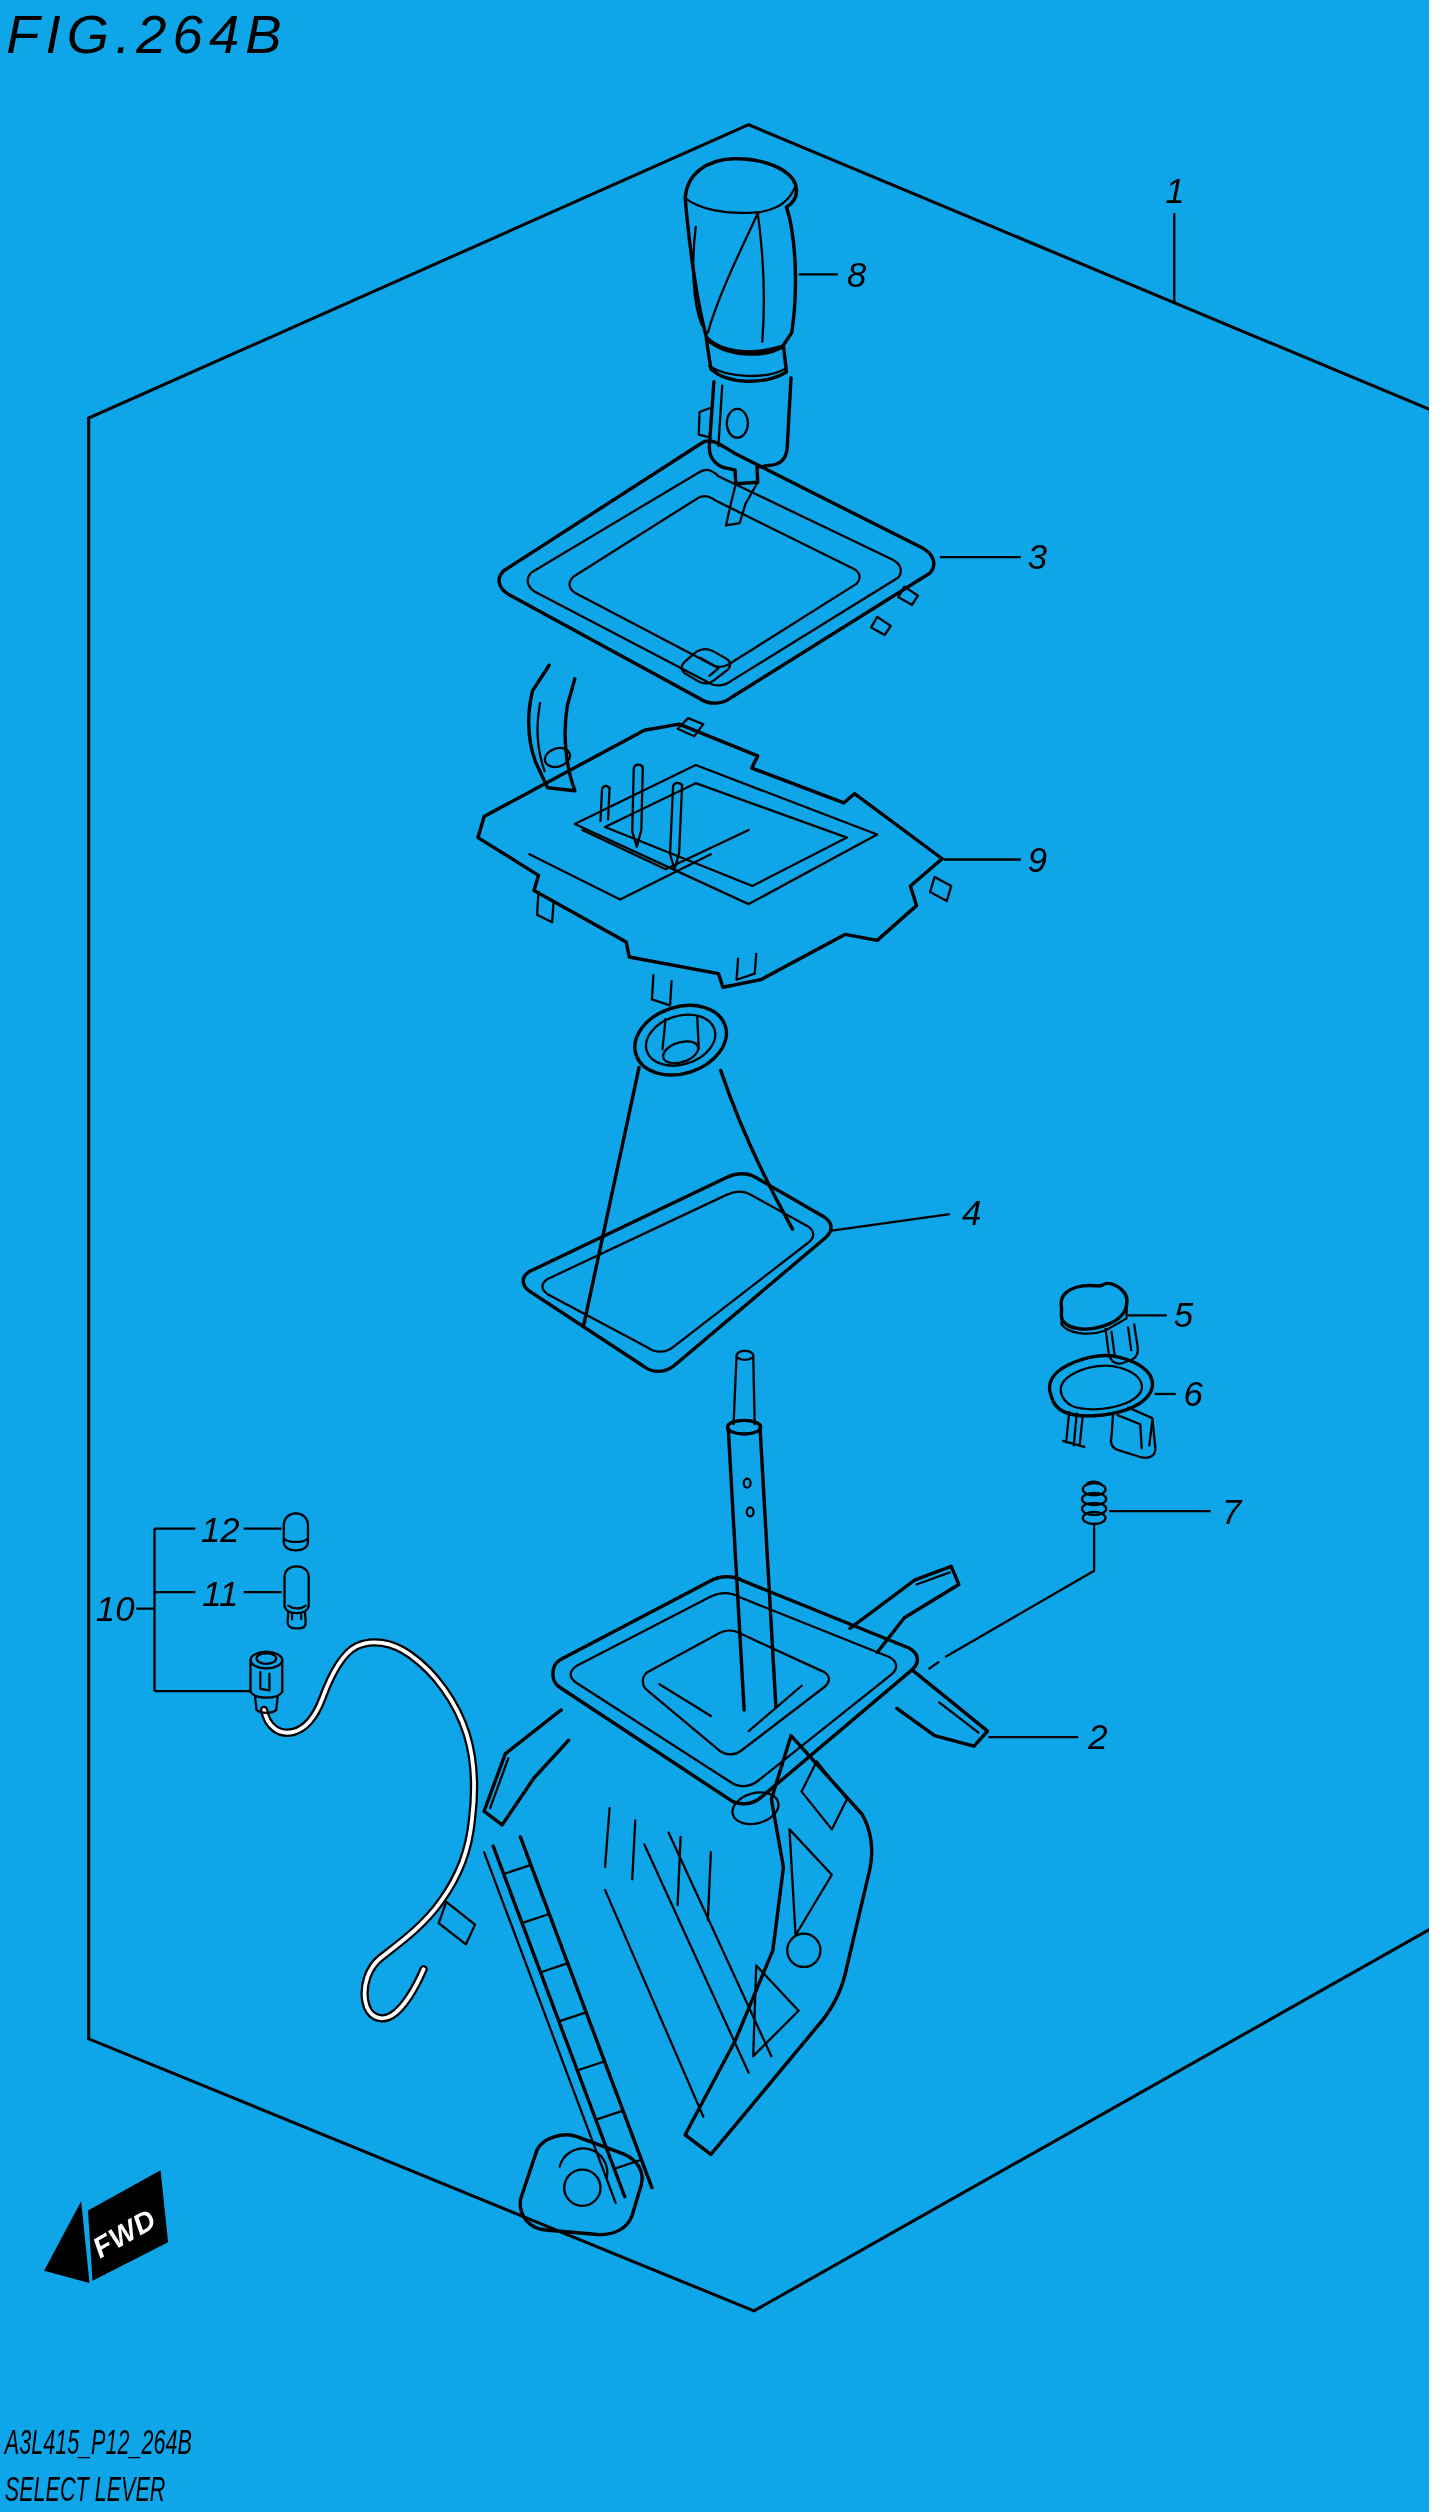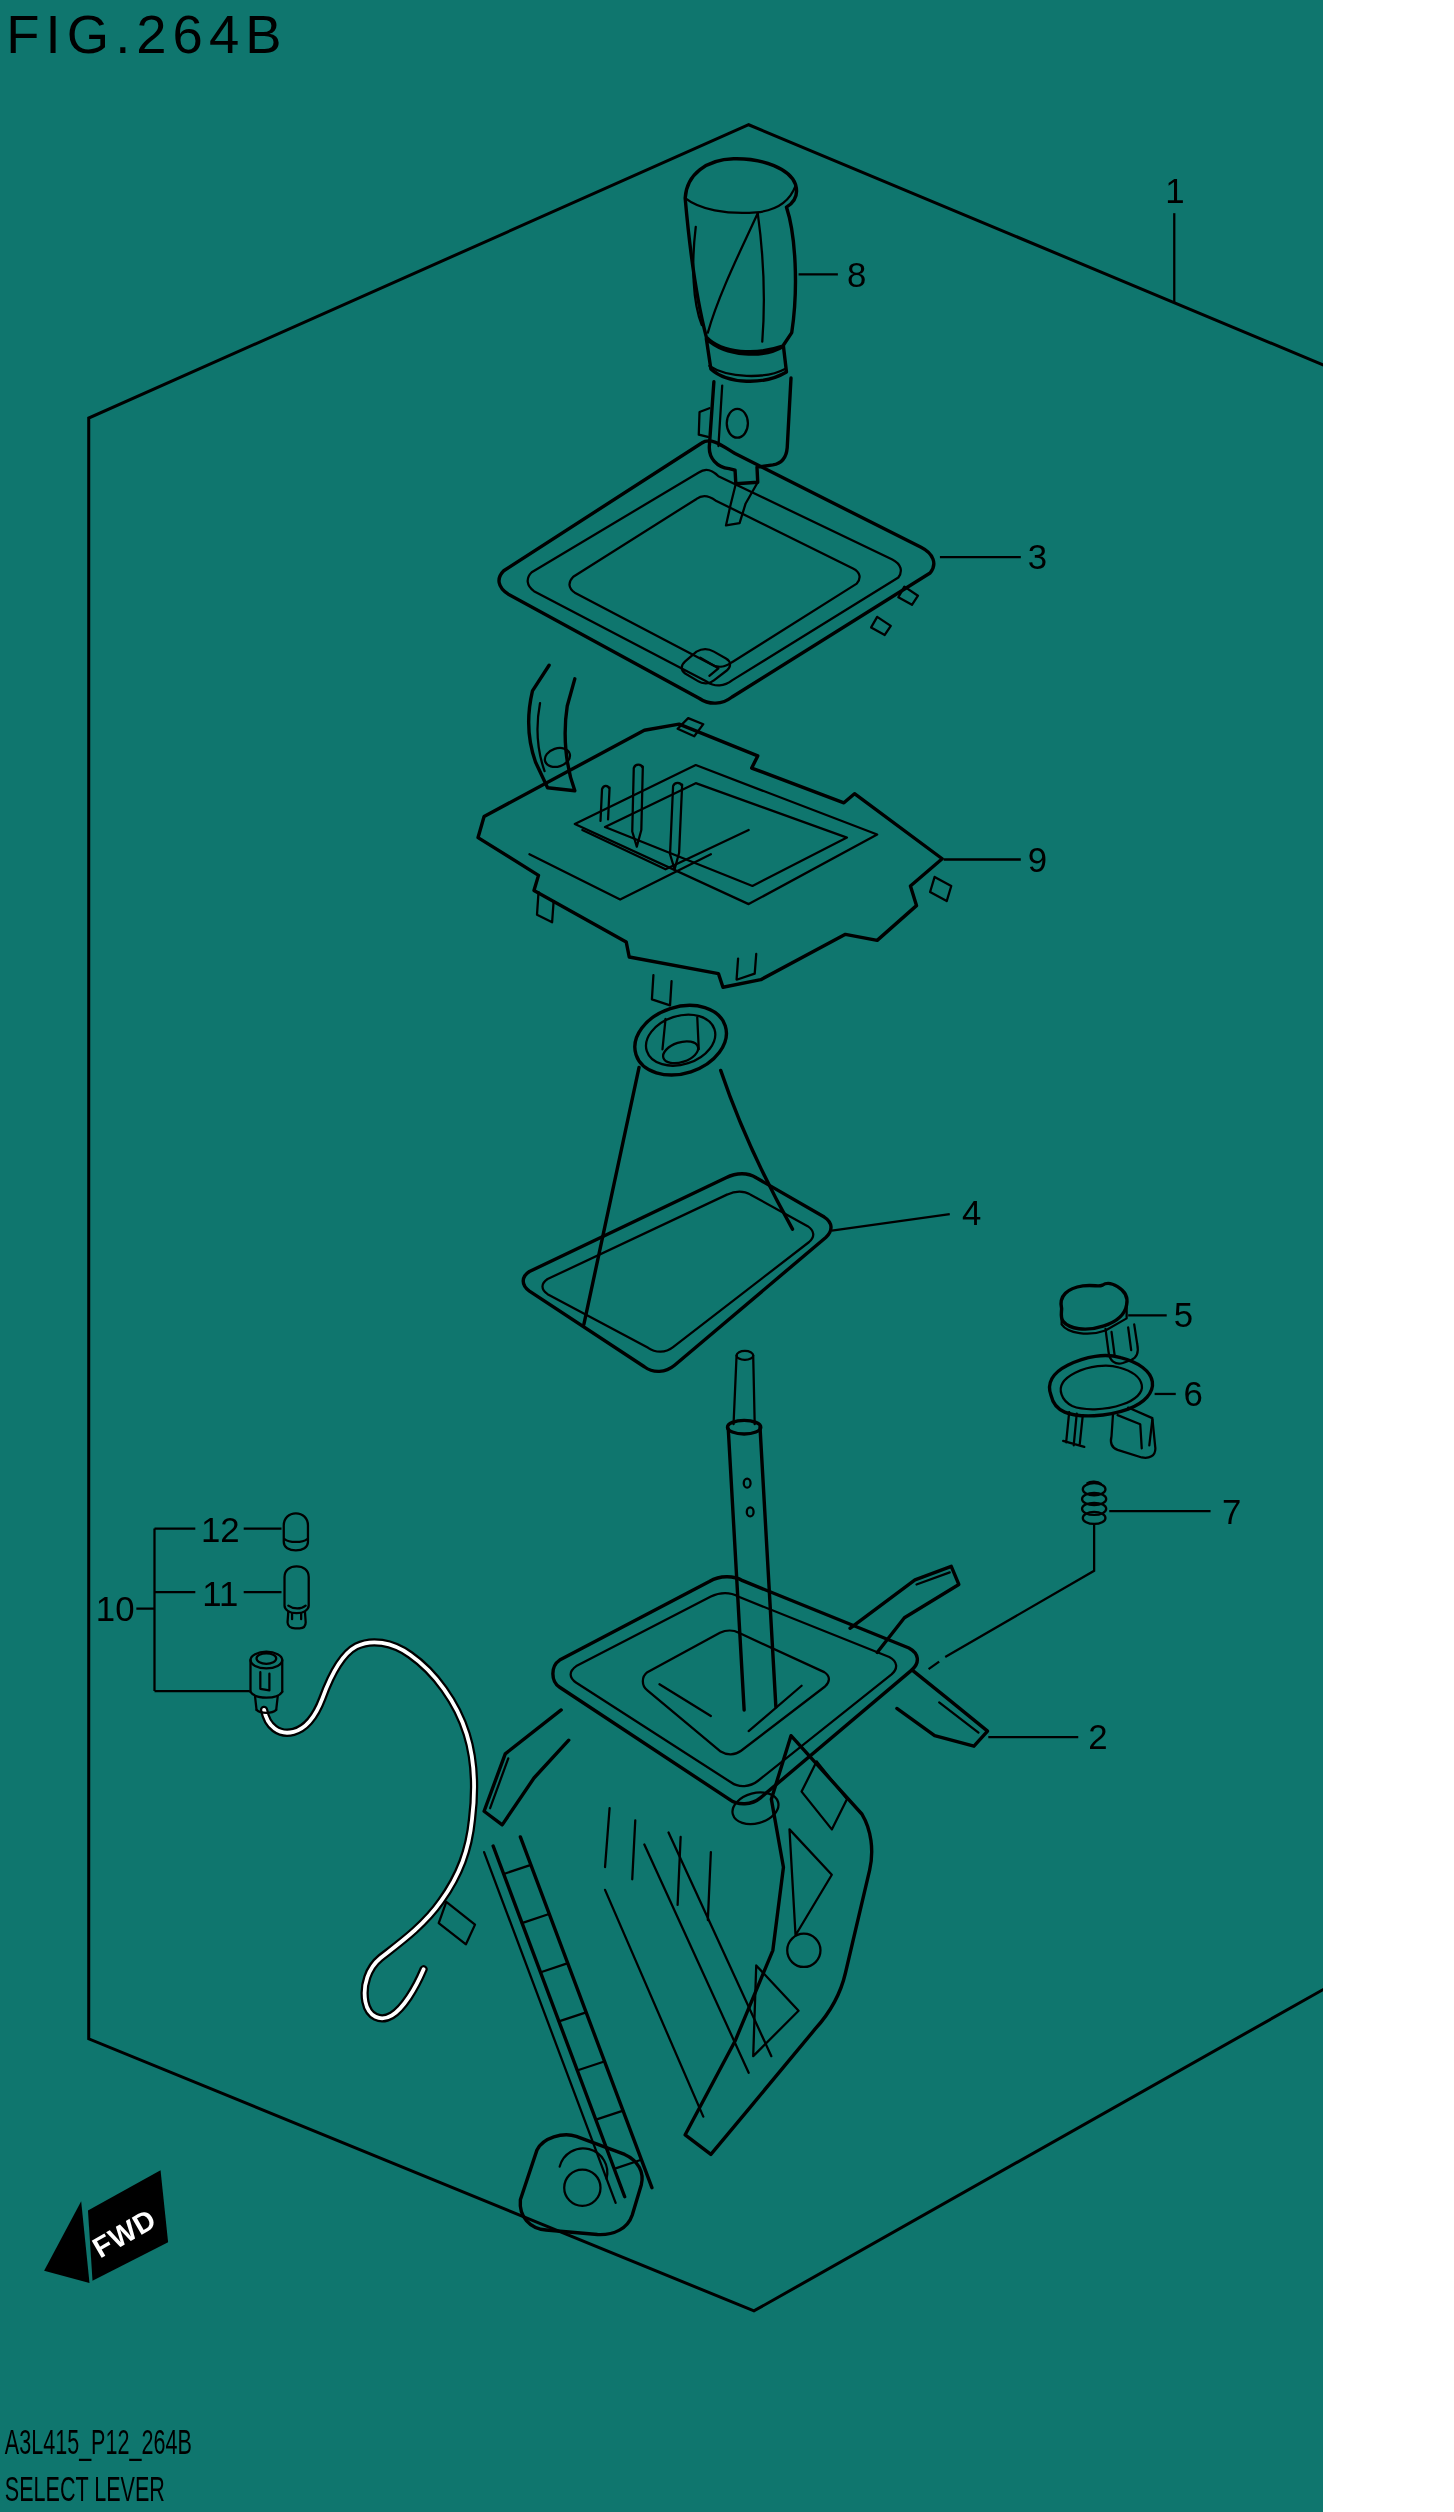--- a/index.html
+++ b/index.html
@@ -1,16 +1,16 @@
 <!DOCTYPE html>
 <html style="font-size:12px"><head>
 <meta charset="utf-8">
 <style>
   html,body{margin:0;padding:0;background:#ffffff;}
-  .page{width:1323px;height:2512px;position:relative;background:#0f766e;overflow:hidden;}
+  .page{width:1429px;height:2512px;position:relative;background:#0ea5e9;overflow:hidden;font-style:italic;}
   svg{display:block;}
   .ln{fill:none;stroke:#000;stroke-width:4.5;stroke-linecap:round;stroke-linejoin:round;}
   .ln2{fill:none;stroke:#000;stroke-width:3;stroke-linecap:round;stroke-linejoin:round;}
   .leader{fill:none;stroke:#000;stroke-width:3;stroke-linecap:butt;}
   .hex{fill:none;stroke:#000;stroke-width:4;stroke-linejoin:miter;}
   .wireOuter{fill:none;stroke:#000;stroke-width:11;stroke-linecap:round;}
   .wireInner{fill:none;stroke:#fff;stroke-width:5;stroke-linecap:round;}
   .num{font-family:"Liberation Sans",sans-serif;font-size:46px;fill:#000;}
   .title{font-family:"Liberation Sans",sans-serif;font-size:72px;letter-spacing:8px;fill:#000;}
   .footer{font-family:"Liberation Sans",sans-serif;font-size:46px;fill:#000;}

